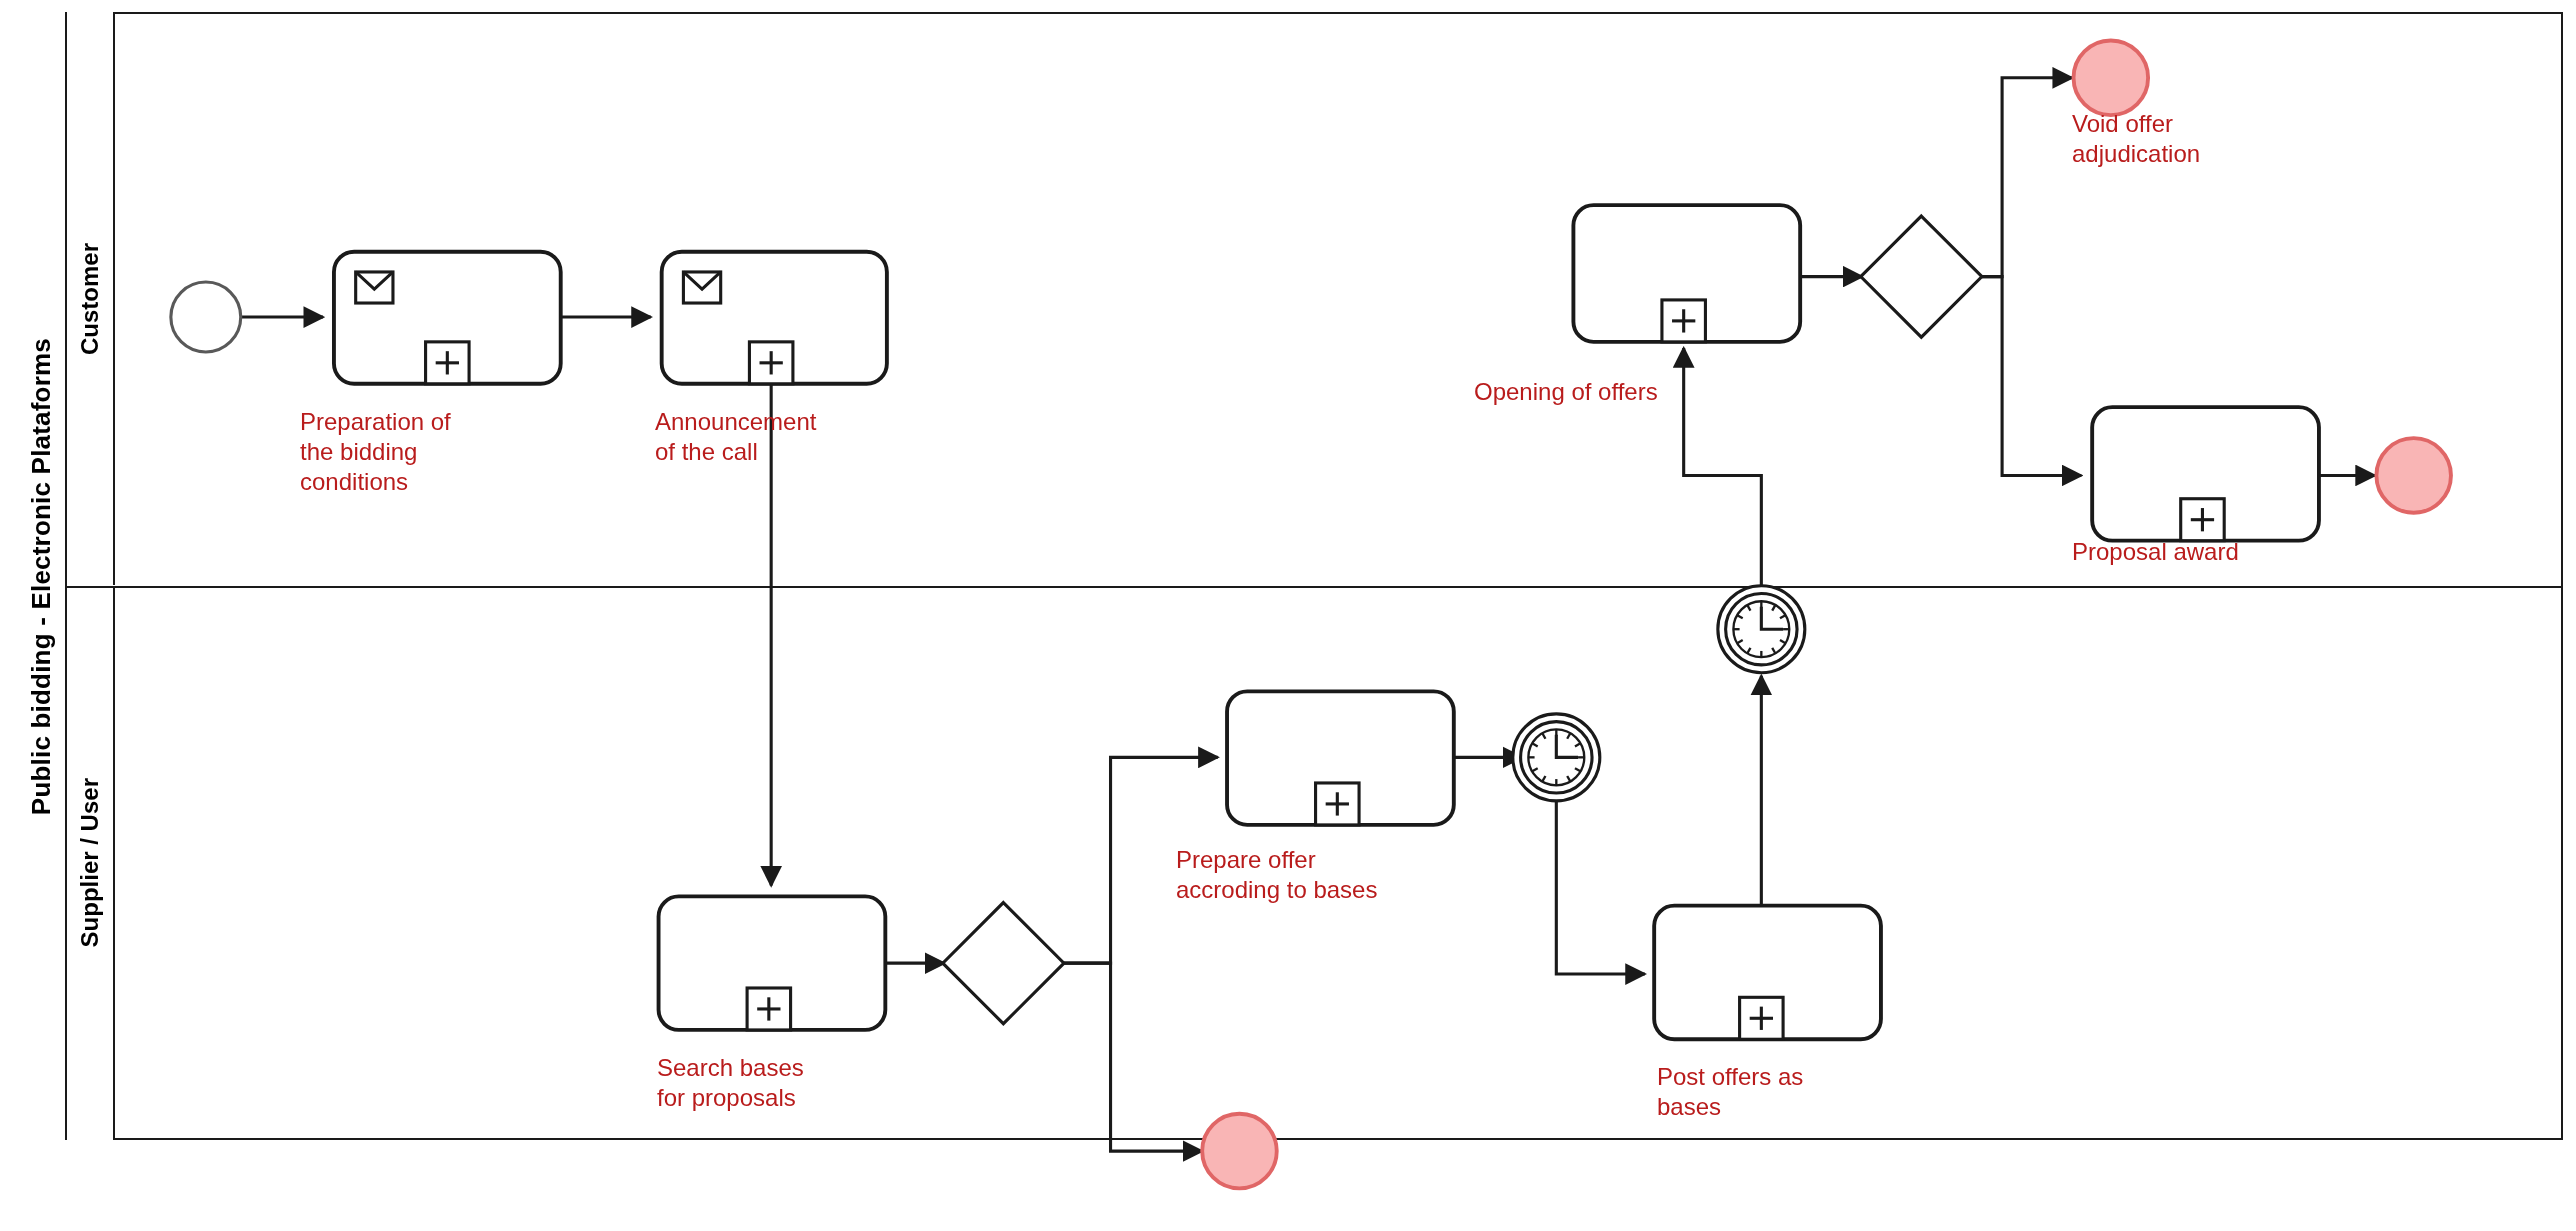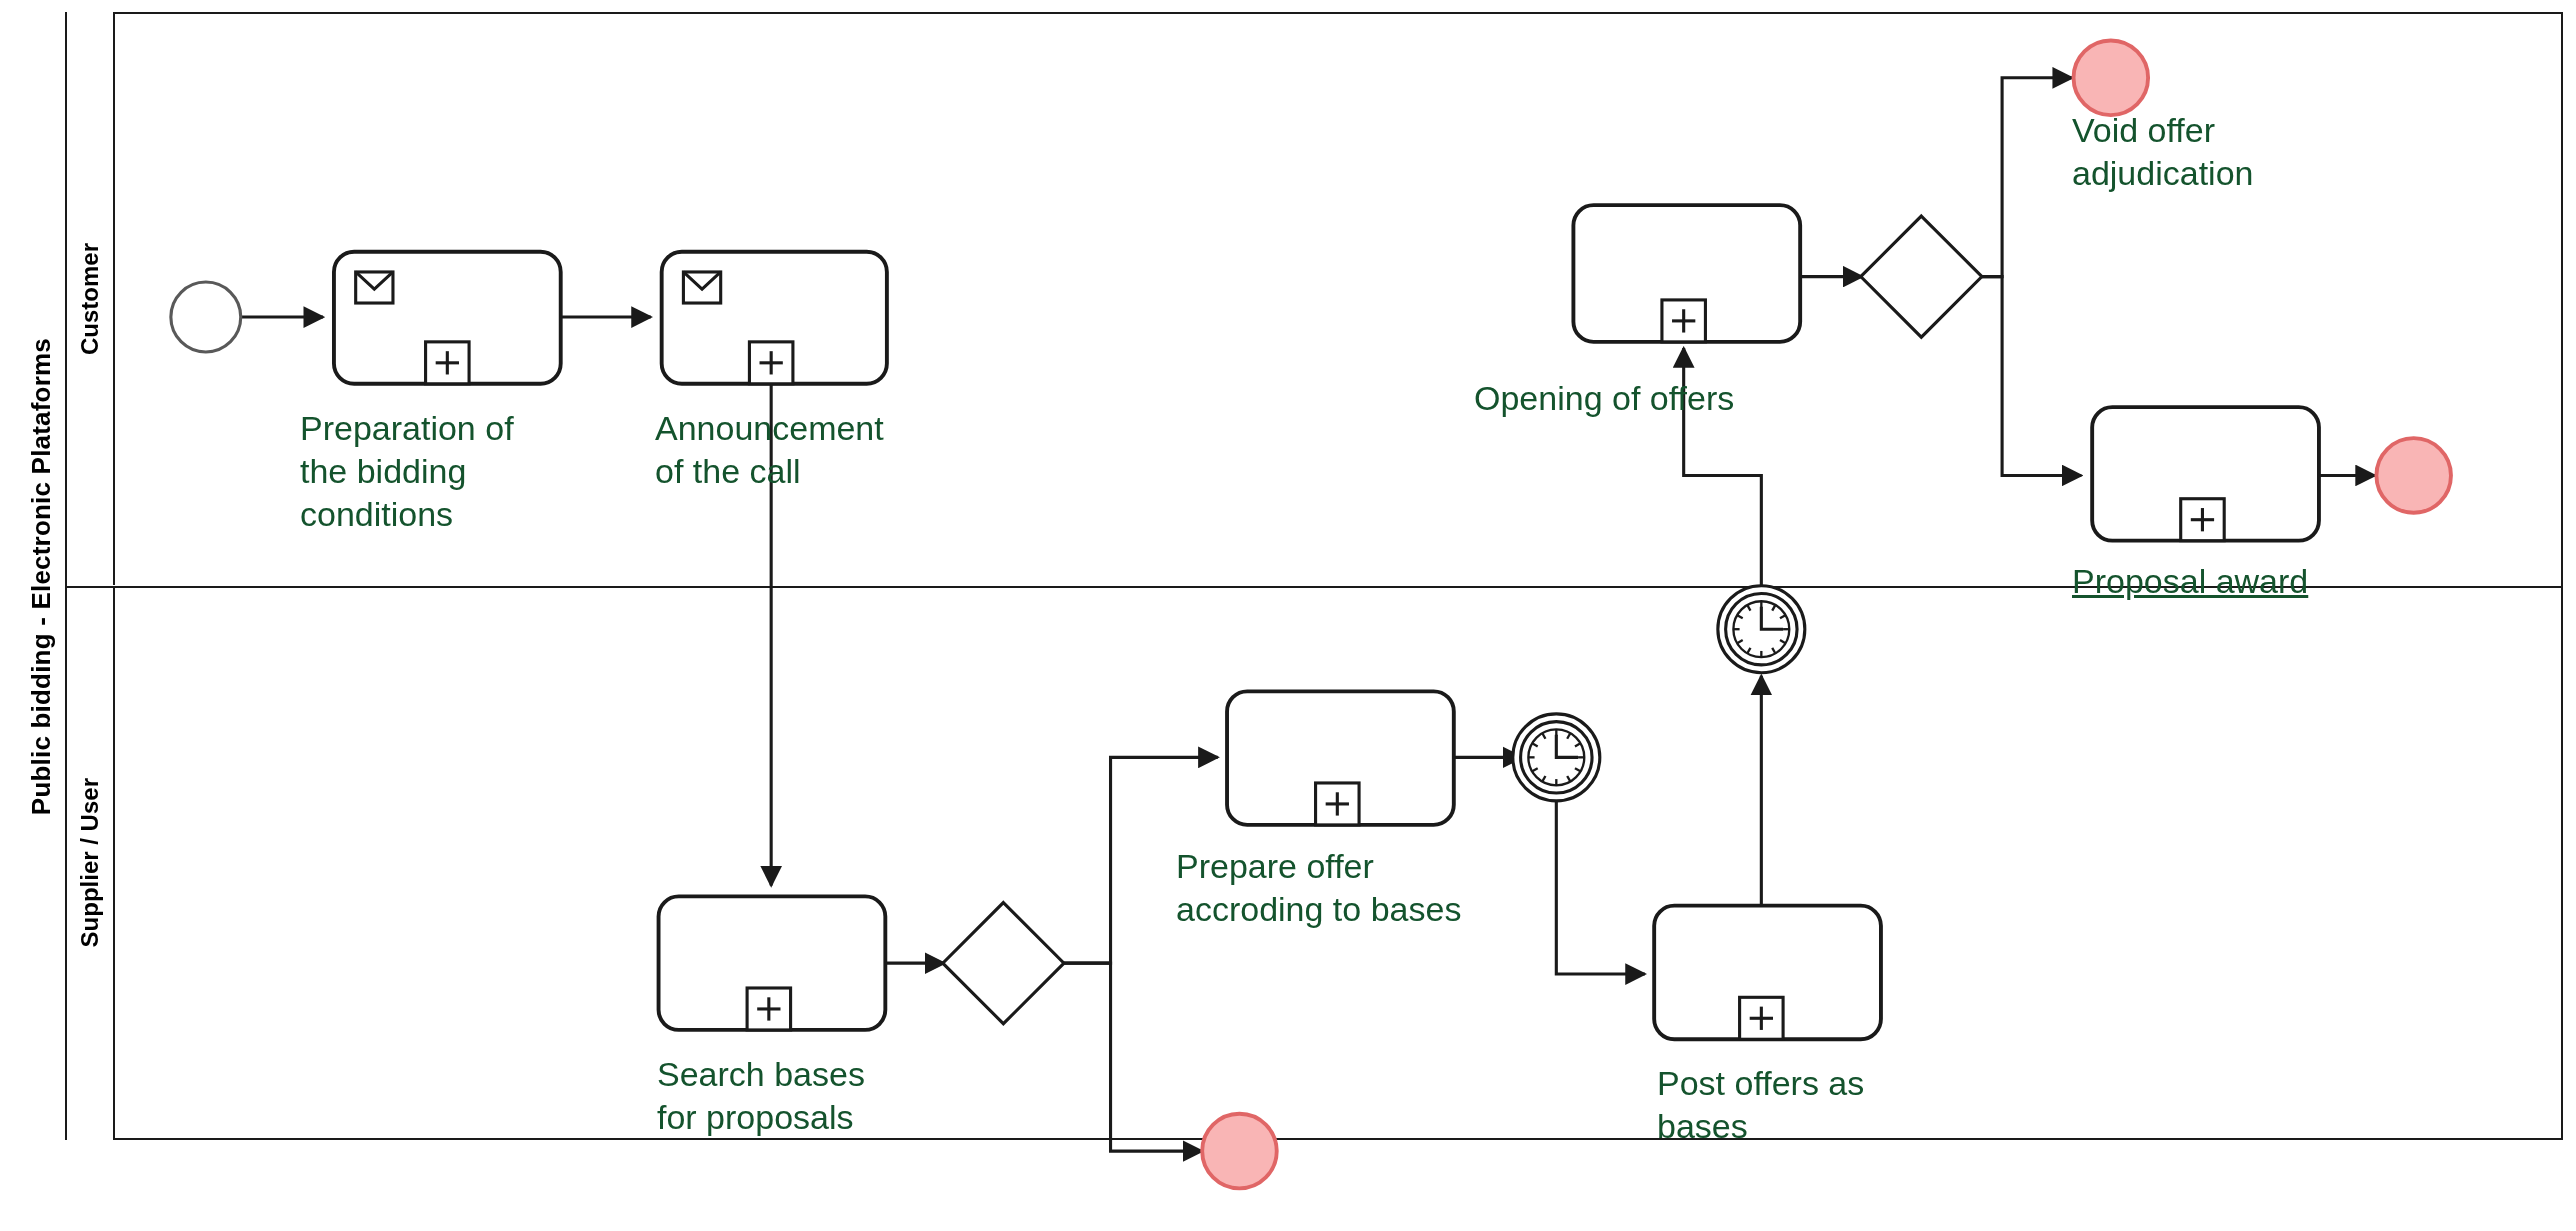--- a/index.html
+++ b/index.html
@@ -84,23 +84,23 @@
     left: 0;
     top: 0;
     width: 2576px;
     height: 1232px;
     pointer-events: none;
   }
 
   
   .node-label {
     position: absolute;
-    font-size: 34px;
+    font-size: 24px;
     line-height: 1.26;
-    color: #14532d;
+    color: #b91c1c;
     white-space: pre-line;
     pointer-events: none;
   }
 </style>
 </head>
 <body>
 
 <div id="canvas">
 
   <div class="pool-frame"></div>
@@ -288,21 +288,21 @@
 
   <div class="node-label" style="left:300px; top:407px; width:264px;">Preparation of
 the bidding
 conditions</div>
 
   <div class="node-label" style="left:1474px; top:377px; width:365px;">Opening of offers</div>
 
   <div class="node-label" style="left:2072px; top:109px; width:295px;">Void offer
 adjudication</div>
 
-  <div class="node-label" style="left:2072px; top:560px; width:326px;text-decoration:underline;">Proposal award</div>
+  <div class="node-label" style="left:2072px; top:537px; width:326px;">Proposal award</div>
 
   <div class="node-label" style="left:657px; top:1053px; width:280px;">Search bases
 for proposals</div>
 
   <div class="node-label" style="left:1176px; top:845px; width:404px;">Prepare offer
 accroding to bases</div>
 
 
   <div class="node-label" style="left:1657px; top:1062px; width:311px;">Post offers as
 bases</div>

